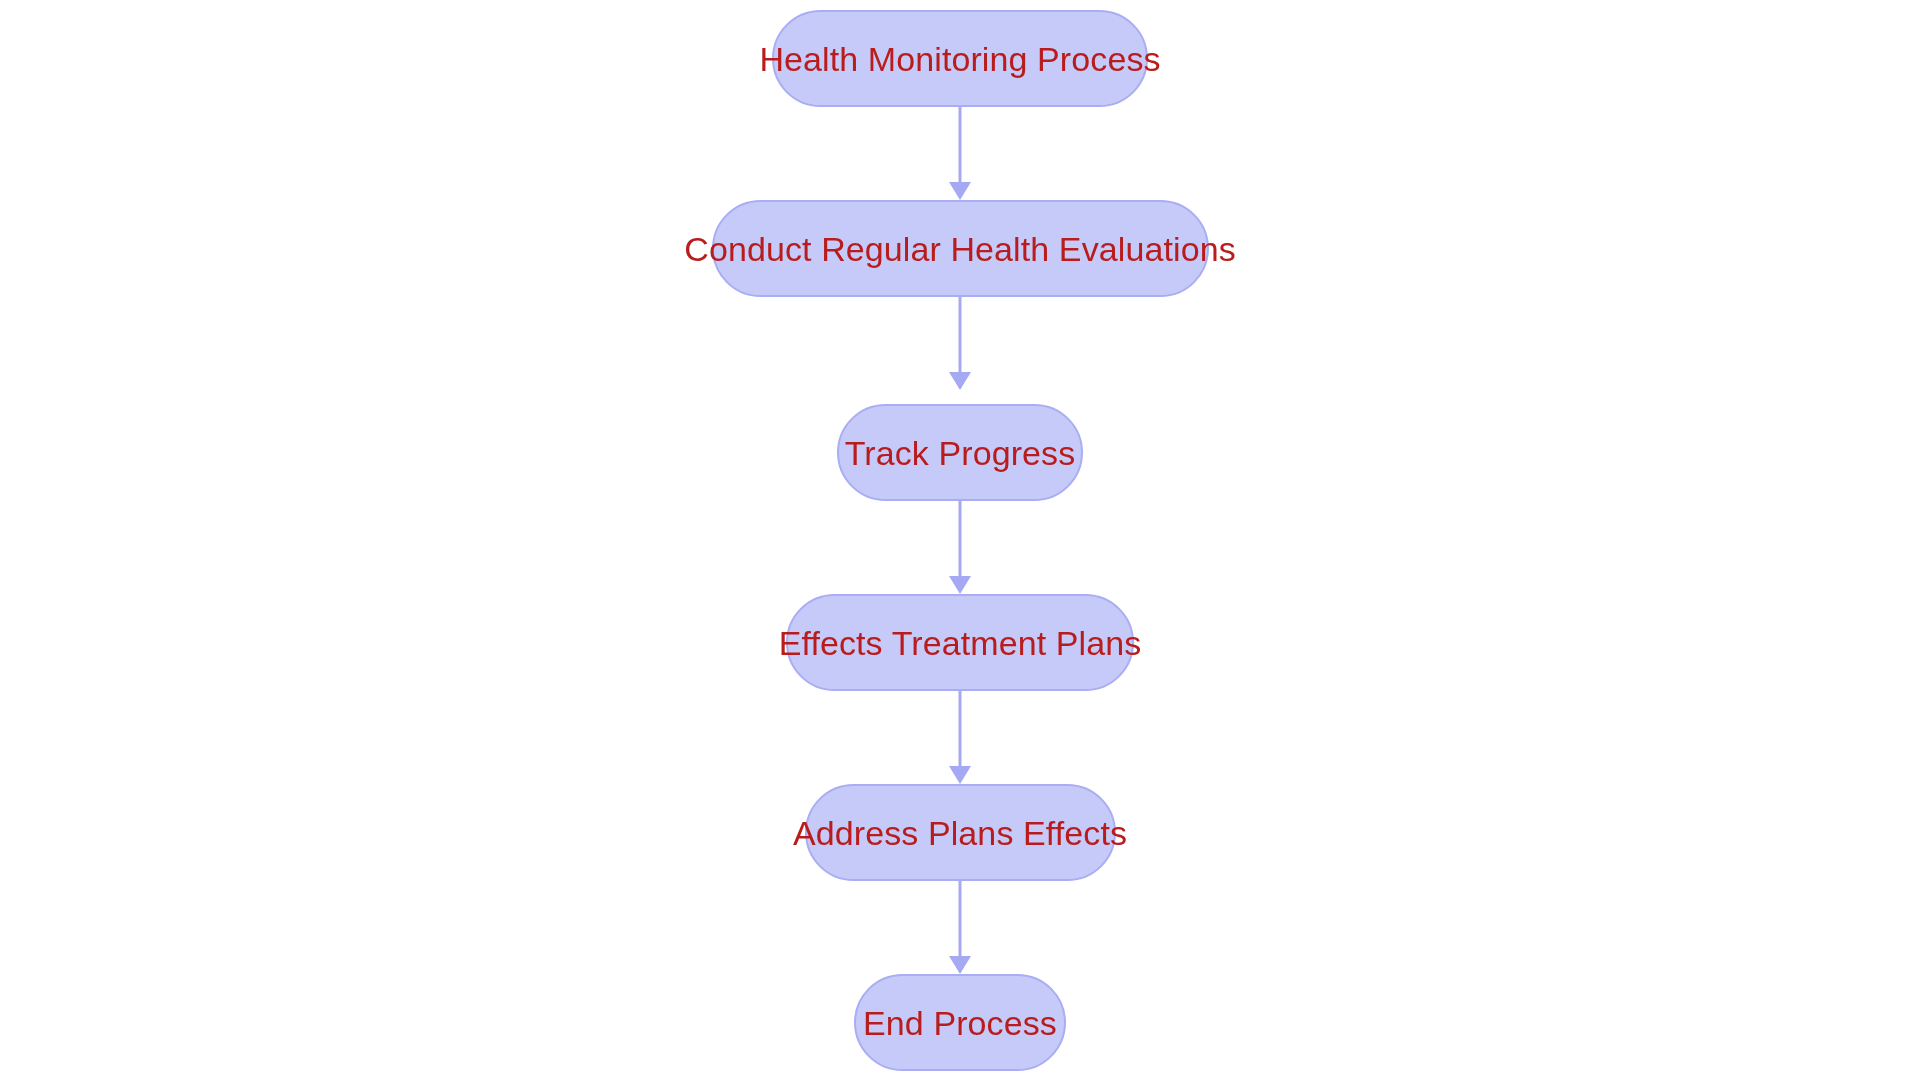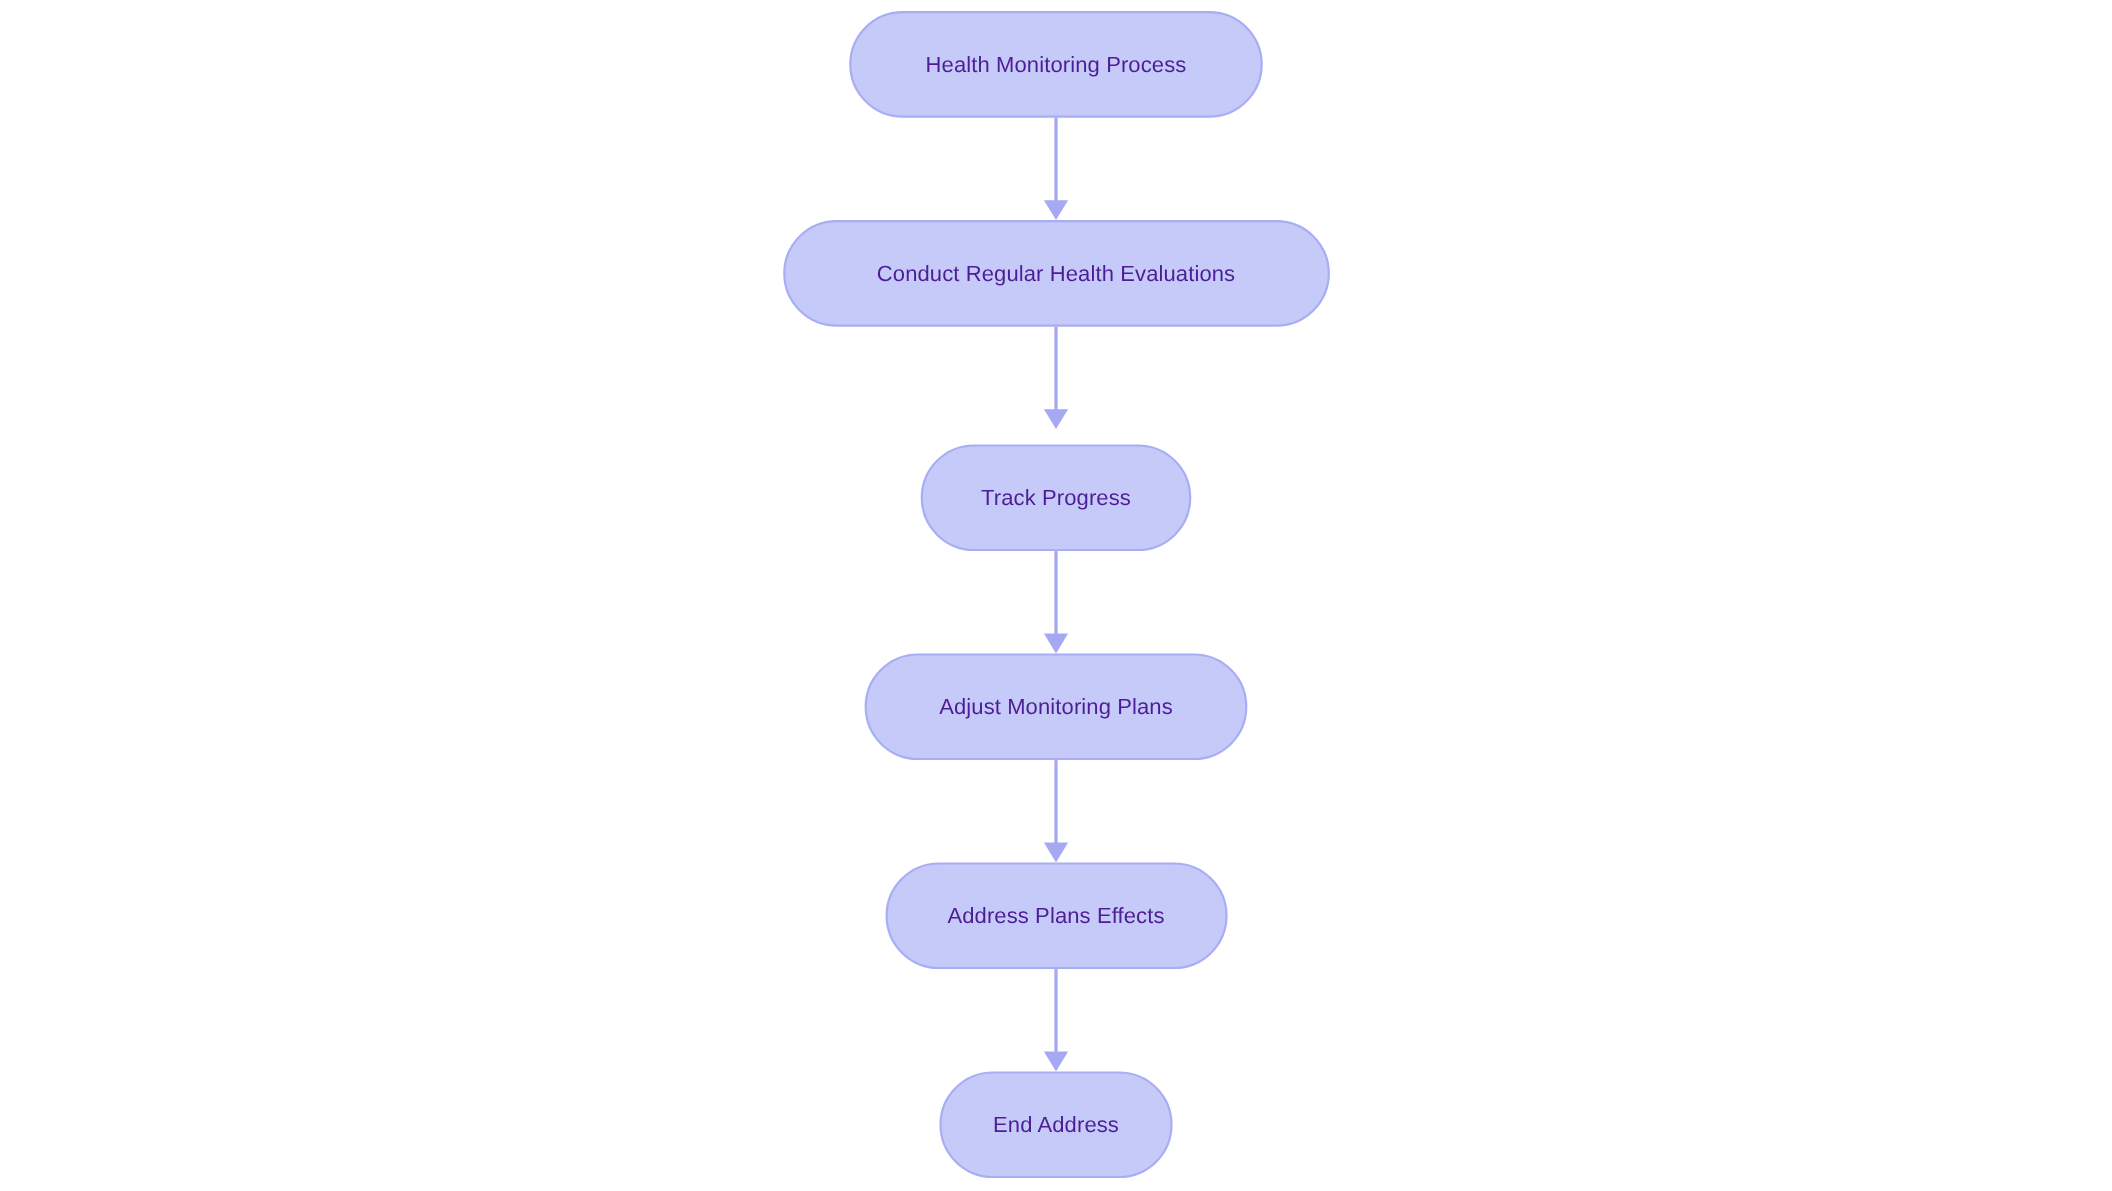--- a/index.html
+++ b/index.html
@@ -41,22 +41,22 @@
     background: #c6caf9;
     border: 2px solid #a9adf4;
     display: flex;
     align-items: center;
     justify-content: center;
     padding: 0 30px;
     flex: 0 0 auto;
   }
 
   .node-label {
-    color: #4c1d95;
-    font-size: 20px;
+    color: #b91c1c;
+    font-size: 34px;
     font-weight: 400;
     letter-spacing: 0.1px;
     line-height: 1;
     white-space: nowrap;
     font-family: "Liberation Sans", "DejaVu Sans", sans-serif;
     text-align: right;
   }
 
   .connector {
     position: relative;
@@ -126,35 +126,35 @@
     <div class="node node-w-3">
       <span class="node-label">Track Progress</span>
     </div>
 
     <div class="connector">
       <div class="connector-line"></div>
       <div class="connector-arrowhead"></div>
     </div>
 
     <div class="node node-w-4">
-      <span class="node-label">Adjust Monitoring Plans</span>
+      <span class="node-label">Effects Treatment Plans</span>
     </div>
 
     <div class="connector">
       <div class="connector-line"></div>
       <div class="connector-arrowhead"></div>
     </div>
 
     <div class="node node-w-5">
       <span class="node-label">Address Plans Effects</span>
     </div>
 
     <div class="connector">
       <div class="connector-line"></div>
       <div class="connector-arrowhead"></div>
     </div>
 
     <div class="node node-w-6">
-      <span class="node-label">End Address</span>
+      <span class="node-label">End Process</span>
     </div>
 
   </div>
 </div>
 
 </body></html>

